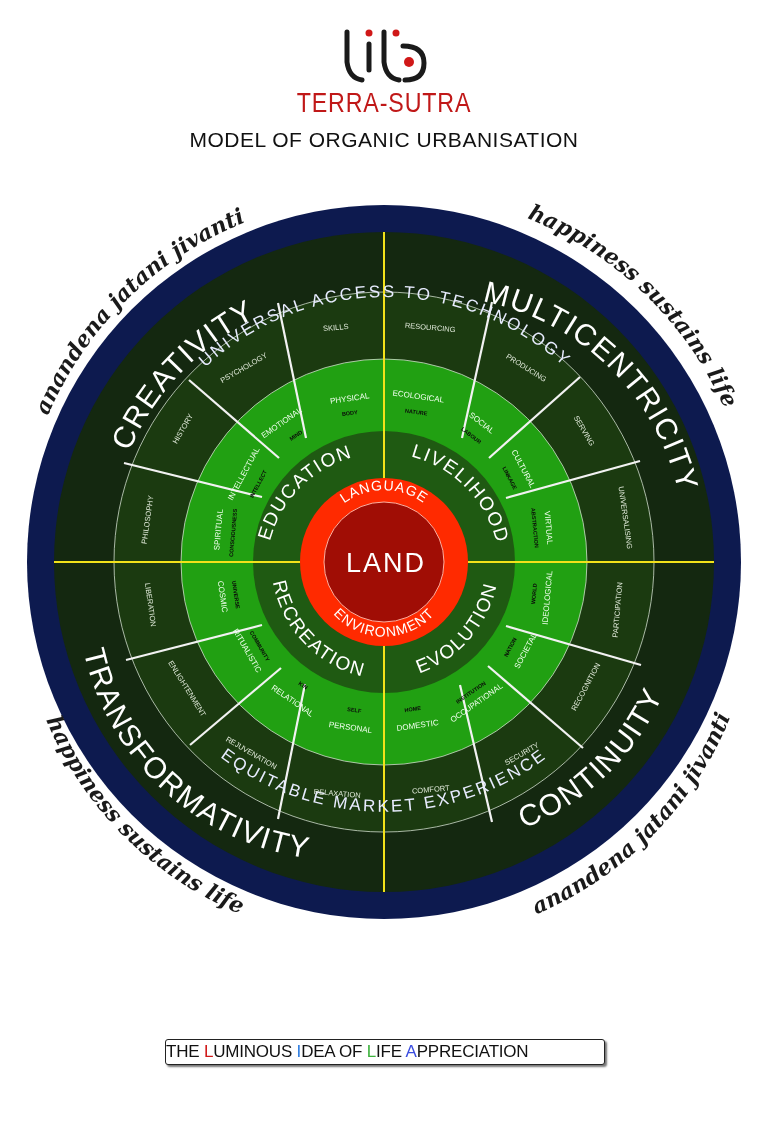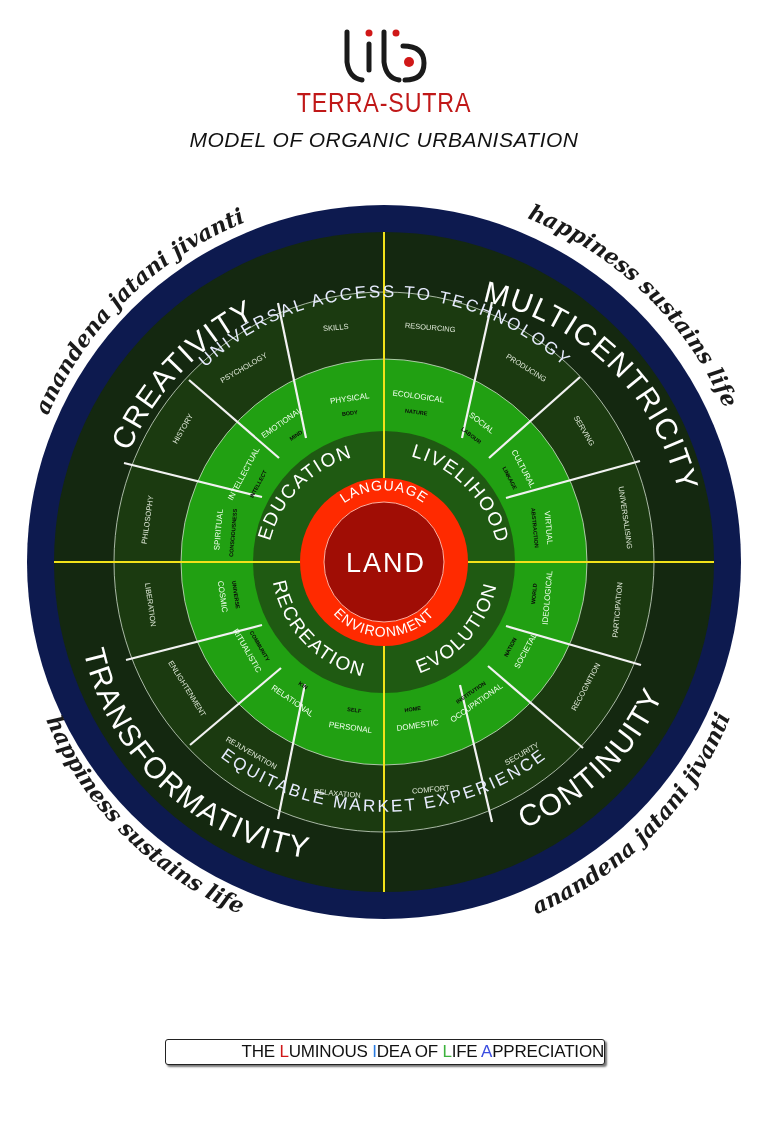--- a/index.html
+++ b/index.html
@@ -1,22 +1,22 @@
 <!DOCTYPE html>
 <html><head>
 <meta charset="utf-8">
 <style>
   html,body{margin:0;padding:0;background:#ffffff;}
   body{width:768px;height:1122px;position:relative;overflow:hidden;font-family:"Liberation Sans",sans-serif;}
   #logo{position:absolute;left:0;top:0;width:768px;height:160px;}
   .brand{position:absolute;left:0;width:768px;text-align:center;}
   #brand-name{top:88px;font-size:27px;color:#c01818;letter-spacing:1px;font-family:"Liberation Sans",sans-serif;transform:scaleX(0.86);}
-  #brand-sub{top:128px;font-size:21px;color:#111;letter-spacing:0.5px;font-style:italic;}
+  #brand-sub{top:128px;font-size:21px;color:#111;letter-spacing:0.5px;}
   #wheel{position:absolute;left:0;top:180px;width:768px;height:780px;}
-  #footer{position:absolute;left:165px;top:1039px;width:438px;height:24px;border:1.5px solid #222;border-radius:3px;box-shadow:2px 2px 2px #777;background:#fff;text-align:right;font-size:17px;line-height:24px;color:#111;letter-spacing:-0.2px;}
+  #footer{position:absolute;left:165px;top:1039px;width:438px;height:24px;border:1.5px solid #222;border-radius:3px;box-shadow:2px 2px 2px #777;background:#fff;text-align:left;font-size:17px;line-height:24px;color:#111;letter-spacing:-0.2px;}
   #footer span{font-weight:normal;}
 </style>
 </head>
 <body>
 
 <svg id="logo" viewBox="0 0 768 160">
   <g fill="none" stroke="#1a1a1a" stroke-width="5" stroke-linecap="round">
     <path d="M347 32 L347 62 Q349 78 362 80"></path>
     <path d="M369 44 L369 70"></path>
     <path d="M384 32 L384 62 Q386 78 399 80"></path>

